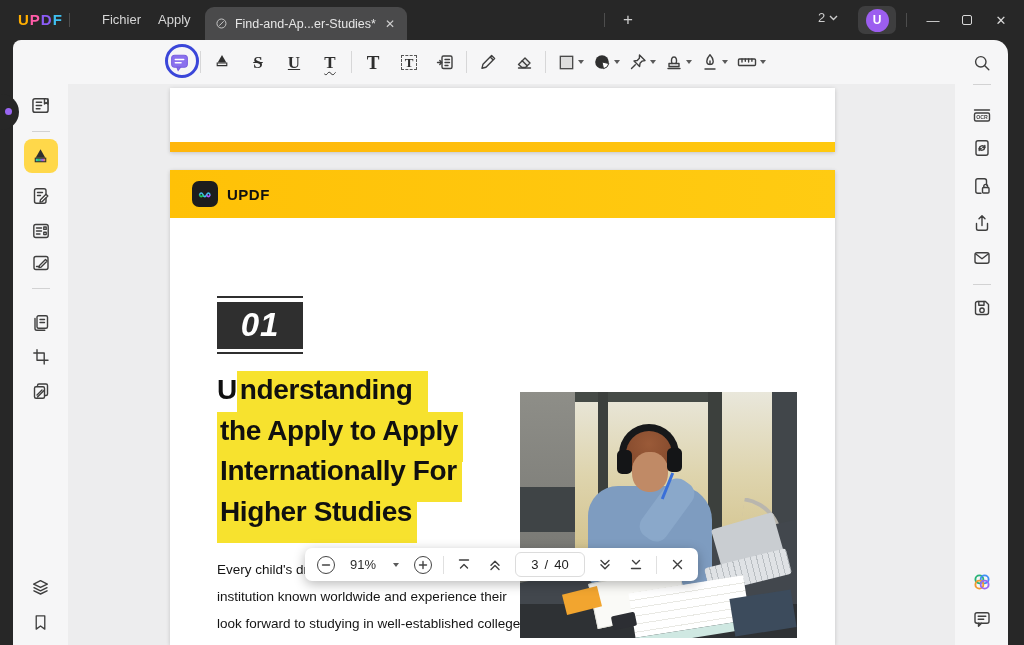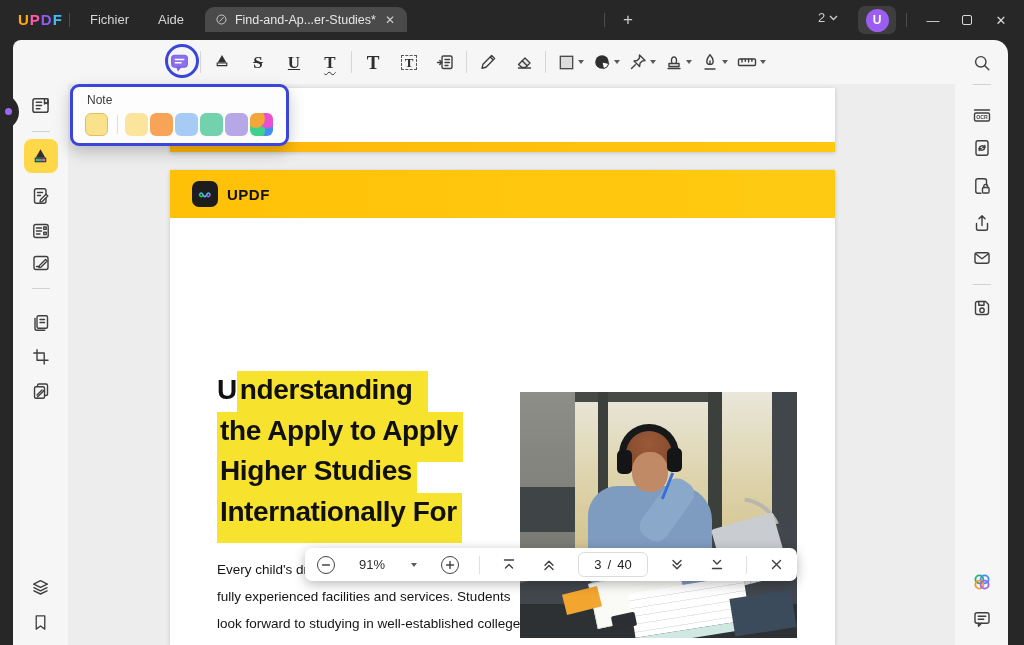--- a/index.html
+++ b/index.html
@@ -6,21 +6,21 @@
   html,body { width:1024px; height:645px; background:#272727; }
   body { font-family:"Liberation Sans", sans-serif; }
   .window { position:relative; width:1024px; height:645px; background:#272727; overflow:hidden; }
 
   
   .titlebar { position:absolute; left:0; top:0; right:0; height:40px; background:#272727; }
   .logo { position:absolute; left:18px; top:11px; font-weight:bold; font-size:15px; letter-spacing:1px; }
   .logo .l0{color:#FFAE00}.logo .l1{color:#FF5CA8}.logo .l2{color:#8B5CF6}.logo .l3{color:#3FC1F2}
   .tb-sep { position:absolute; top:13px; width:1px; height:14px; background:#4d4d4d; }
   .menu-item { position:absolute; top:0; height:40px; line-height:40px; color:#d6d6d6; font-size:13px; padding:0 10px; cursor:default; }
-  .tab-active { position:absolute; left:205px; top:7px; width:202px; height:25px; background:#4a4a4b;
+  .tab-active { position:absolute; left:205px; top:7px; width:202px; height:33px; background:#4a4a4b;
                 border-radius:9px 9px 0 0; display:flex; align-items:center; padding:0 10px; gap:7px; }
   .tab-active .tlabel { color:#e6e6e6; font-size:12.5px; white-space:nowrap; flex:1; }
   .tab-close { color:#cfcfcf; font-size:12px; padding:0 2px; }
   .tab-inactive { position:absolute; left:418px; top:0; height:40px; line-height:40px; color:#b3b3b3; font-size:12.5px; padding:0 14px; }
   .newtab { position:absolute; left:616px; top:8px; width:24px; height:24px; color:#cfcfcf; font-size:17px; text-align:center; line-height:23px; }
   .tabcount { position:absolute; left:818px; top:10px; color:#cccccc; font-size:13px; display:flex; align-items:center; gap:4px; }
   .avatar-wrap { position:absolute; left:858px; top:6px; width:38px; height:28px; background:#3e3e3f; border-radius:7px; display:flex; align-items:center; justify-content:center; }
   .avatar { width:23px; height:23px; border-radius:50%; background:#9C5EF0; color:#fff; font-size:12px; font-weight:bold; text-align:center; line-height:23px; }
   .winbtn { position:absolute; top:0; width:34px; height:40px; color:#d9d9d9; display:flex; align-items:center; justify-content:center; font-size:13px; }
   .maxbox { width:10px; height:10px; border:1.3px solid #d9d9d9; border-radius:2px; }
@@ -117,39 +117,39 @@
   .sw-div { position:absolute; left:44px; top:28px; width:1px; height:19px; background:#dedede; }
   .sw-rainbow { background:
       radial-gradient(circle at 25% 25%, #f2a73b 0 35%, transparent 40%),
       radial-gradient(circle at 75% 25%, #e94fd0 0 35%, transparent 42%),
       radial-gradient(circle at 25% 75%, #3fd08c 0 35%, transparent 42%),
       radial-gradient(circle at 75% 75%, #3f8ef5 0 40%, transparent 46%),
       linear-gradient(135deg,#ffd93f,#ff5ca8 45%,#22c55e 75%,#3b82f6); }
 
   
   .pagebar { position:absolute; left:305px; top:548px; height:33px; background:#ffffff; border-radius:7px;
-             box-shadow:0 3px 12px rgba(0,0,0,.28); display:flex; align-items:center; padding:0 10px; gap:18px; z-index:50; }
+             box-shadow:0 3px 12px rgba(0,0,0,.28); display:flex; align-items:center; padding:0 10px; gap:9px; z-index:50; }
   .pb-btn { display:flex; align-items:center; justify-content:center; width:22px; height:22px; }
   .pb-zoom { font-size:13px; color:#2e2e2e; min-width:34px; text-align:center; }
   .pb-sep { width:1px; height:18px; background:#e0e0e0; }
   .pb-pagebox { border:1px solid #dcdcdc; border-radius:6px; height:25px; min-width:70px; display:flex; align-items:center; justify-content:center; gap:6px; font-size:13px; color:#222; padding:0 10px; }
   .circ { width:18px; height:18px; border:1.4px solid #444; border-radius:50%; display:flex; align-items:center; justify-content:center; }
 </style>
 </head>
 <body>
 
 <div class="window">
 
   <div class="titlebar">
     <div class="logo">
       <span class="l0">U</span><span class="l1">P</span><span class="l2">D</span><span class="l3">F</span>
     </div>
     <div class="tb-sep" style="left:69px"></div>
-    <div class="menu-item" style="left:80px">Fichier</div>
-    <div class="menu-item" style="left:148px">Aide</div>
+    <div class="menu-item" style="left:92px">Fichier</div>
+    <div class="menu-item" style="left:148px">Apply</div>
 
     <div class="tab-active">
       <svg width="15" height="15" viewBox="0 0 20 20">
         <g stroke="#c9c9c9" fill="none" stroke-width="1.5">
             <circle cx="10" cy="10" r="7"></circle>
             <path d="M6.5 13.5L13.5 6.5"></path>
           </g>
       </svg>
       <span class="tlabel">Find-and-Ap...er-Studies*</span>
       <span class="tab-close">✕</span>
@@ -429,31 +429,34 @@
           <div class="banner-logo">
             <svg width="16" height="16" viewBox="0 0 20 20" fill="none" stroke-width="2">
               <path d="M3 11c1.5-3 3-3 4.5 0s3 3 4.5 0 3-3 4.5 0" stroke="#3fc1f2"></path>
               <path d="M3 11c1.5 3 3 3 4.5 0" stroke="#22c55e"></path>
               <path d="M12 11c1.5 3 3 3 4.5 0" stroke="#a855f7"></path>
             </svg>
           </div>
           <span class="banner-brand">UPDF</span>
         </div>
 
+        <div class="chap">
+          <div class="chap-inner">01</div>
+        </div>
 
         <div class="heading">
           <div><span>U</span><span class="hl hl-tail">nderstanding</span></div>
           <div><span class="hl">the Apply to Apply</span></div>
+          <div><span class="hl">Internationally For</span></div>
           <div><span class="hl">Higher Studies</span></div>
-          <div><span class="hl">Internationally For</span></div>
         </div>
 
         <div class="bodytext">
           <div>Every child's dream is to be part of an esteemed</div>
-          <div>fully experienced facilities and services. Students</div>
+          <div>institution known worldwide and experience their</div>
           <div>look forward to studying in well-established colleges</div>
         </div>
 
         <div class="photo">
           <div class="ph-topframe"></div>
           <div class="ph-mull1"></div>
             <div class="ph-mull2"></div>
             <div class="ph-mull3"></div>
           <div class="ph-left"></div>
             <div class="ph-table"></div>
@@ -474,31 +477,20 @@
             <div class="ph-lapbase"></div>
           <div class="ph-nb1"></div>
             <div class="ph-nb2"></div>
           <div class="ph-sticky"></div>
             <div class="ph-phone"></div>
             <div class="ph-nb3"></div>
         </div>
       </div>
     </div>
 
-    <div class="note-popup">
-      <div class="note-label">Note</div>
-      <div class="swatch swatch-sel" style="left:12px; background:#FAE28C"></div>
-      <div class="sw-div"></div>
-      <div class="swatch" style="left:52px;  background:#FBE59C"></div>
-      <div class="swatch" style="left:77px;  background:#F7A456"></div>
-      <div class="swatch" style="left:102px; background:#A6CBF4"></div>
-      <div class="swatch" style="left:127px; background:#72D2AE"></div>
-      <div class="swatch" style="left:152px; background:#B7A7E6"></div>
-      <div class="swatch sw-rainbow" style="left:177px"></div>
-    </div>
   </div>
 
   <div class="notch">
       <div class="notch-dot"></div>
     </div>
 
   <div class="pagebar">
     <div class="pb-btn">
       <span class="circ">
           <svg width="10" height="10" viewBox="0 0 10 10">

